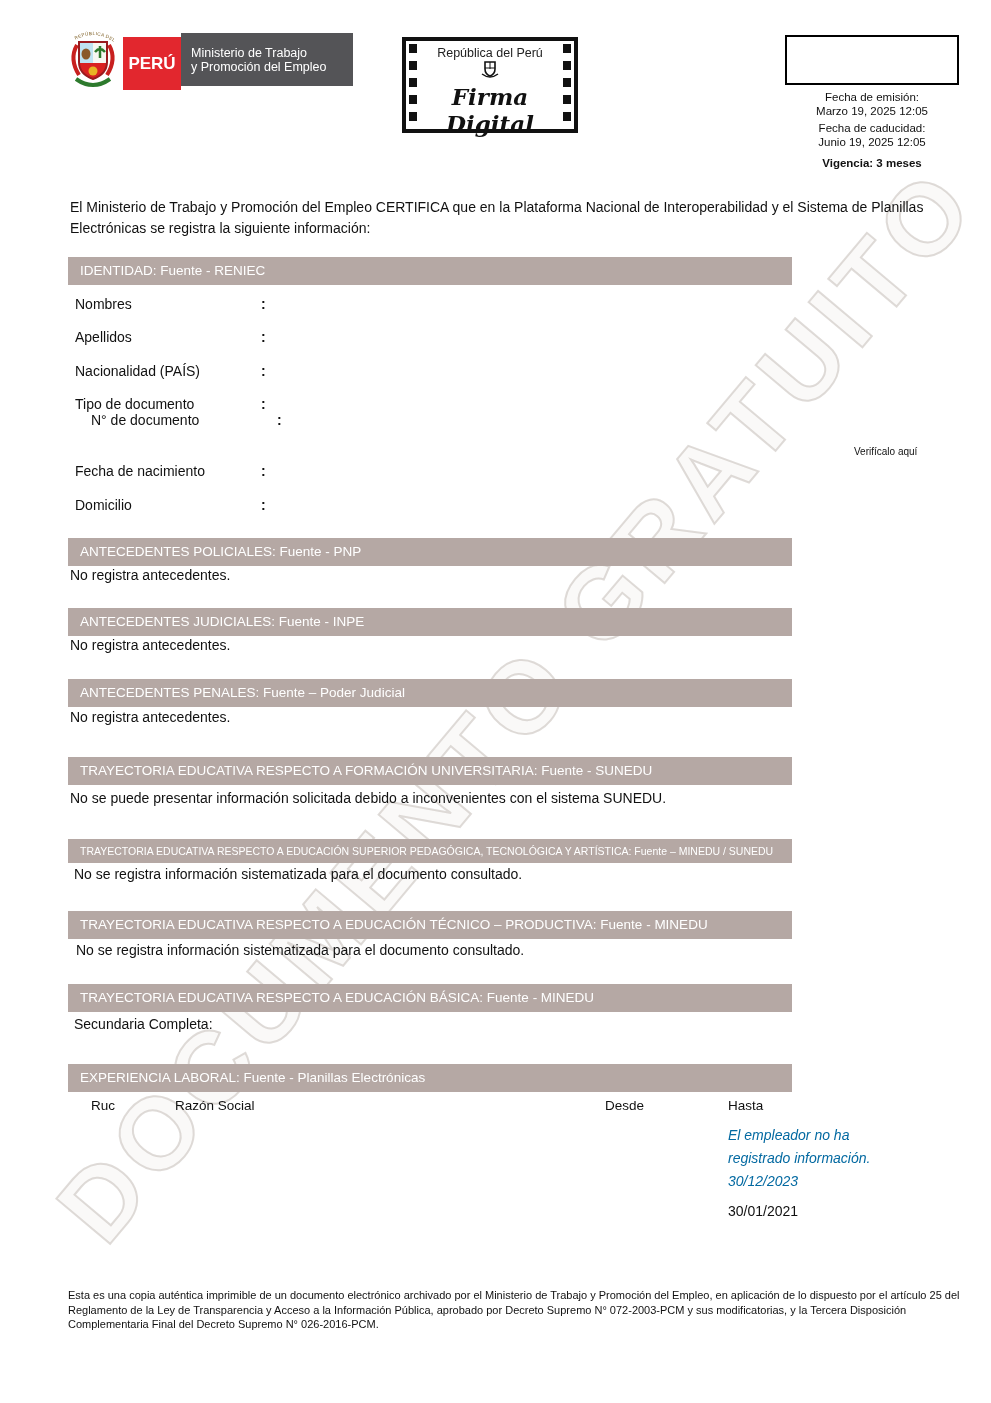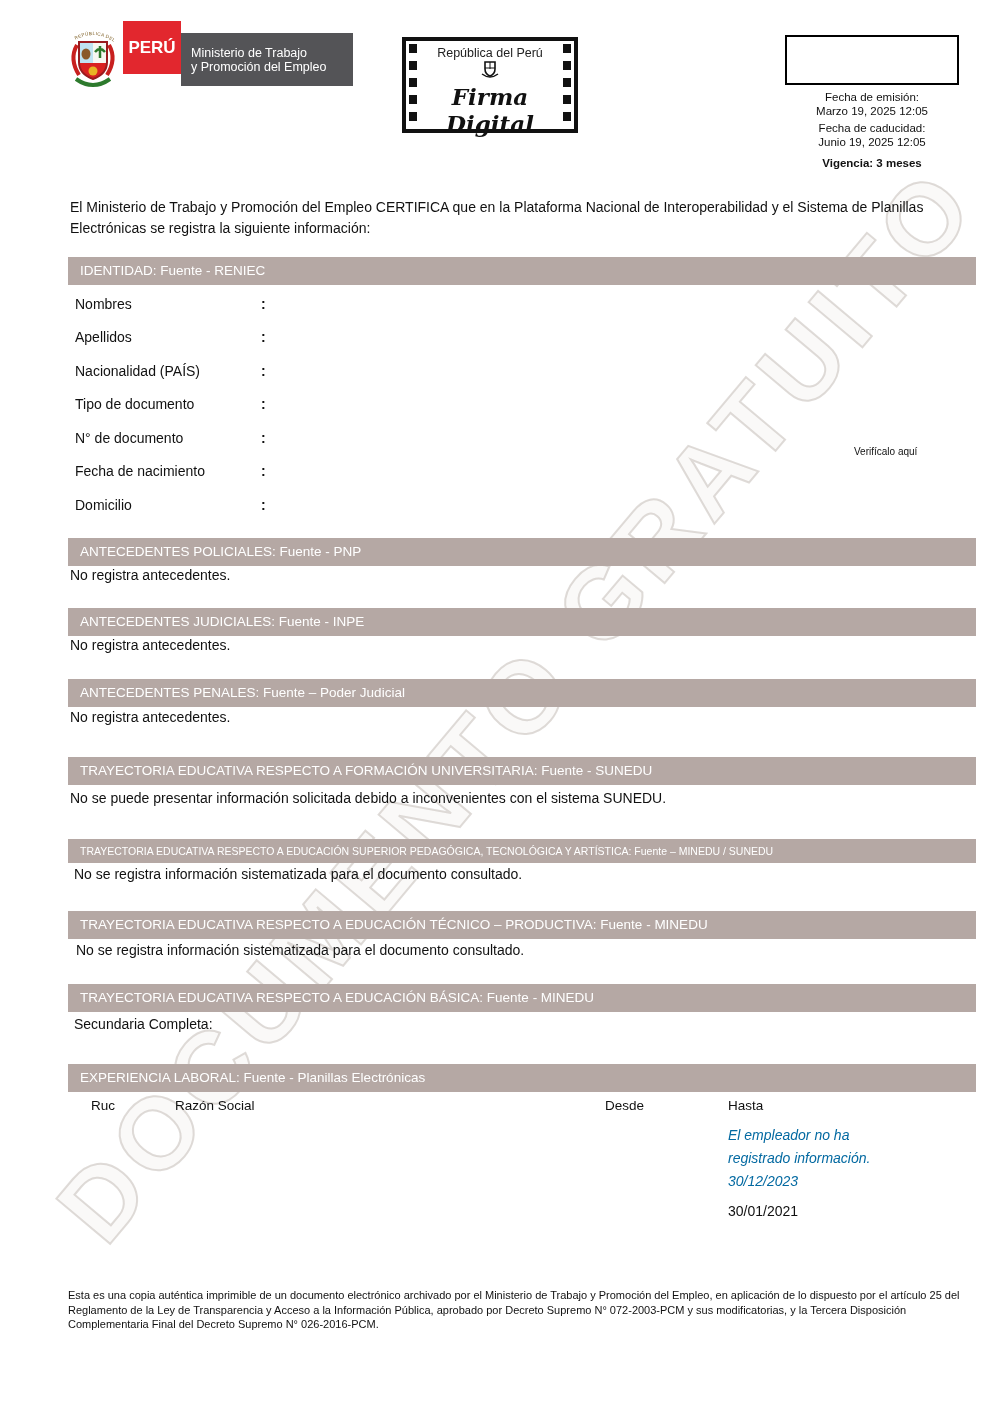--- a/index.html
+++ b/index.html
@@ -8,21 +8,21 @@
   .abs{position:absolute;}
   .z{z-index:2;}
 
   
   .watermark{position:absolute;left:-160px;top:655px;width:1340px;text-align:center;
     transform:rotate(-50deg);transform-origin:center;z-index:1;
     font-size:102px;font-weight:bold;letter-spacing:8px;white-space:nowrap;
     color:rgba(244,241,239,0.45);-webkit-text-stroke:2px rgba(197,189,184,0.55);}
 
   
-  .red-box{left:123px;top:21px;width:58px;height:53px;background:#e2272e;color:#fff;
+  .red-box{left:123px;top:37px;width:58px;height:53px;background:#e2272e;color:#fff;
     display:flex;align-items:center;justify-content:center;font-size:17px;font-weight:bold;}
   .gray-box{left:181px;top:33px;width:172px;height:53px;background:#545457;color:#fff;
     font-size:12.5px;line-height:14px;padding:13px 0 0 10px;box-sizing:border-box;}
 
   
   .stamp{left:402px;top:37px;width:176px;height:96px;border:4px solid #111;background:#fff;
     box-sizing:border-box;display:flex;}
   .sprockets{width:8px;margin:3px 3px;background:repeating-linear-gradient(to bottom,#111 0 9px,#fff 9px 17px);}
   .stamp-center{flex:1;text-align:center;padding-top:5px;}
   .stamp-country{font-size:12.5px;color:#222;}
@@ -32,21 +32,21 @@
     line-height:15.5px;color:#111;}
 
   .qr-box{left:785px;top:35px;width:174px;height:50px;border:2px solid #000;background:#fff;box-sizing:border-box;}
   .dates{left:778px;top:91px;width:188px;text-align:center;font-size:11.5px;line-height:13.5px;color:#111;}
   .dates .gap{margin-top:4px;}
   .dates .bold{font-weight:bold;margin-top:8px;}
 
   .title{left:0;top:150px;width:991px;text-align:center;font-size:25px;color:#151515;letter-spacing:0.5px;}
   .intro{left:70px;top:197px;width:892px;font-size:14px;line-height:21px;color:#111;}
 
-  .bar{left:68px;width:908px;height:28px;background:#b5a8a4;color:#fff;
+  .bar{left:68px;width:724px;height:28px;background:#b5a8a4;color:#fff;
     font-size:13.5px;line-height:28px;padding-left:12px;box-sizing:border-box;
     white-space:nowrap;overflow:hidden;}
   .bar.small{height:24px;line-height:24px;font-size:10.5px;}
   .body-text{left:70px;font-size:14px;color:#111;}
 
   .id-row{left:75px;font-size:14px;color:#111;}
   .id-row .lbl{display:inline-block;width:186px;}
   .id-row .colon{font-weight:bold;}
   .verify{left:826px;top:446px;font-size:10px;color:#111;cursor:pointer;margin-left:28px;}
 
@@ -124,21 +124,21 @@
   <div class="abs z bar" style="top:257px;">IDENTIDAD: Fuente - RENIEC</div>
 
   <div class="abs z id-row" style="top:296px;">
     <span class="lbl">Nombres</span><span class="colon">:</span></div>
   <div class="abs z id-row" style="top:329px;">
     <span class="lbl">Apellidos</span><span class="colon">:</span></div>
   <div class="abs z id-row" style="top:363px;">
     <span class="lbl">Nacionalidad (PAÍS)</span><span class="colon">:</span></div>
   <div class="abs z id-row" style="top:396px;">
     <span class="lbl">Tipo de documento</span><span class="colon">:</span></div>
-  <div class="abs z id-row" style="top:430px;">
+  <div class="abs z id-row" style="top:412px;margin-left:16px;">
     <span class="lbl">N° de documento</span><span class="colon">:</span></div>
   <div class="abs z id-row" style="top:463px;">
     <span class="lbl">Fecha de nacimiento</span><span class="colon">:</span></div>
   <div class="abs z id-row" style="top:497px;">
     <span class="lbl">Domicilio</span><span class="colon">:</span></div>
 
   <div class="abs z verify">Verifícalo aquí</div>
 
   <div class="abs z bar" style="top:538px;">ANTECEDENTES POLICIALES: Fuente - PNP</div>
   <div class="abs z body-text" style="top:567px;">No registra antecedentes.</div>

